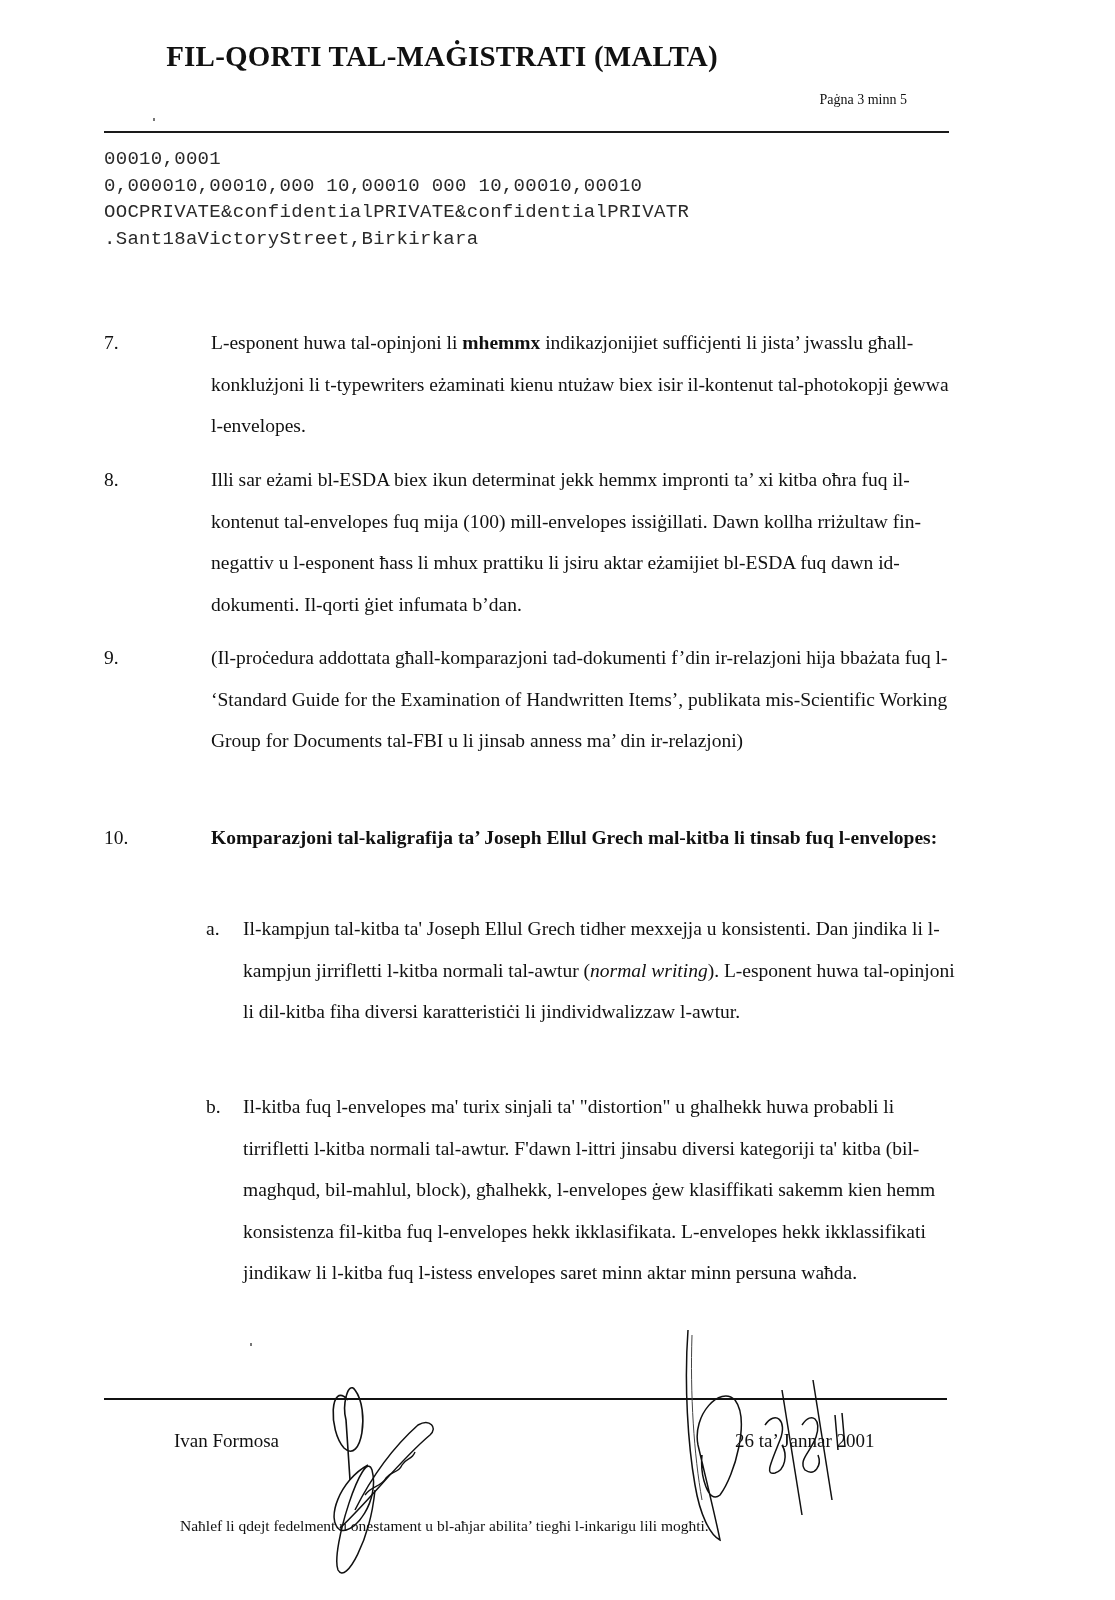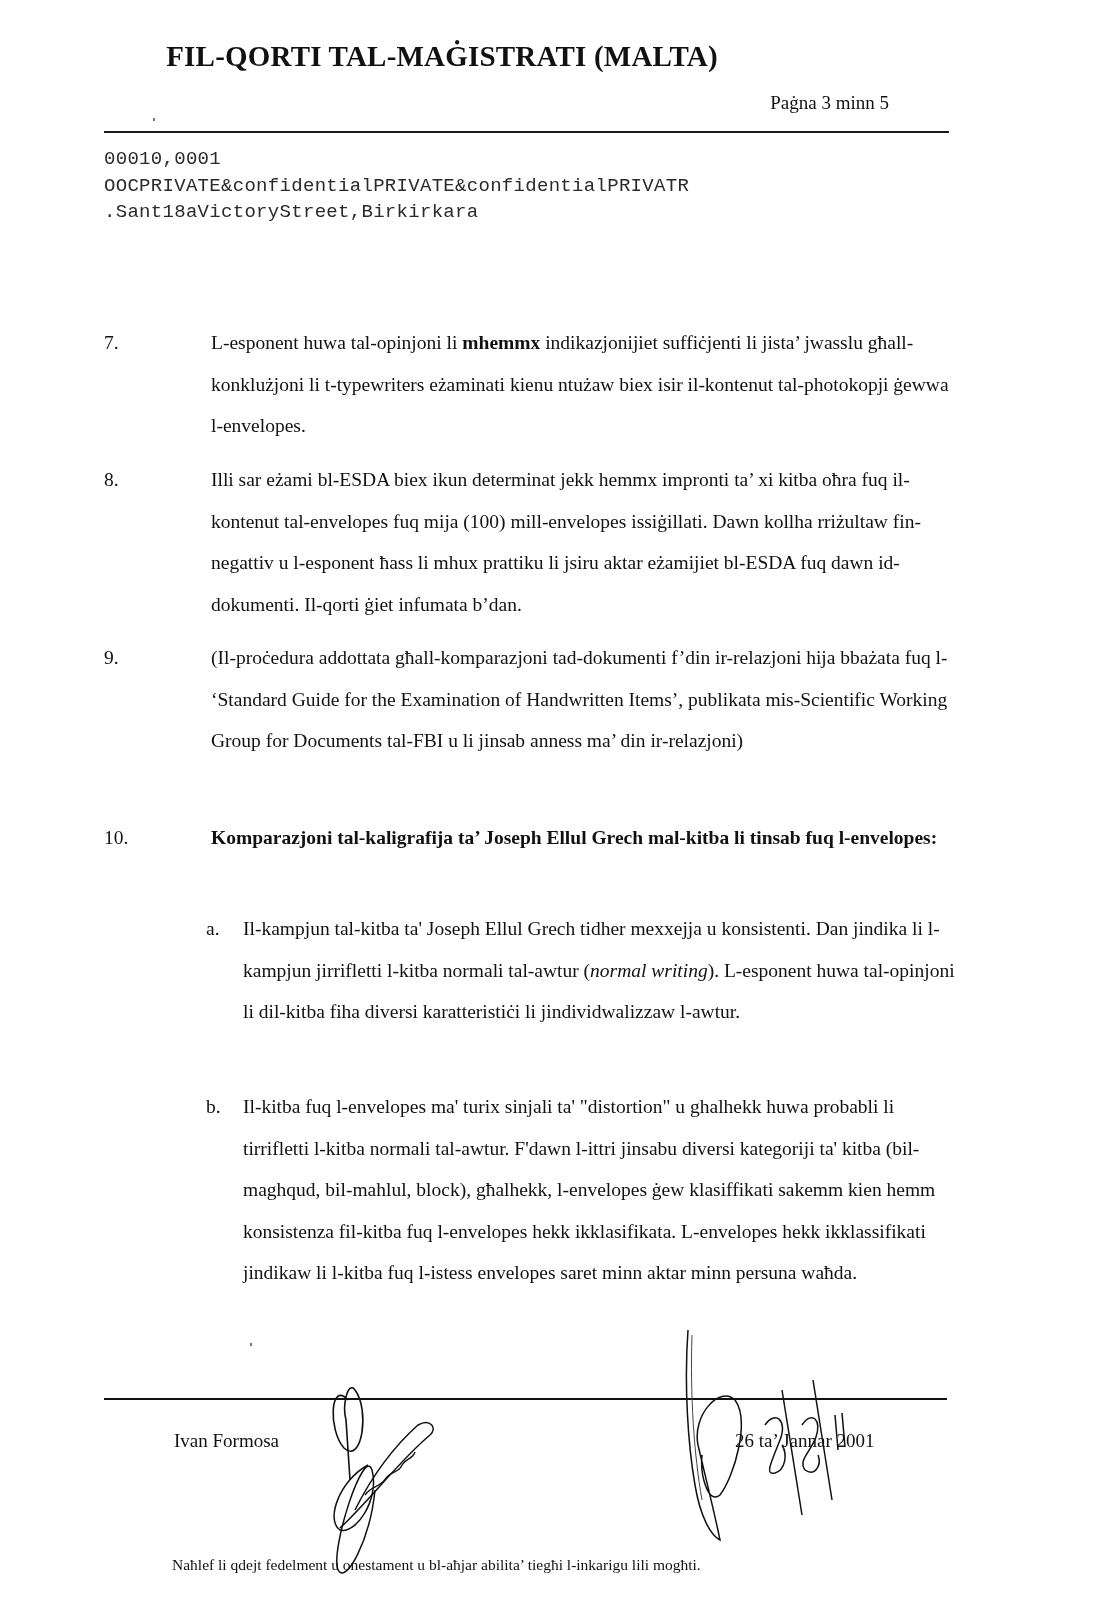--- a/index.html
+++ b/index.html
@@ -5,50 +5,50 @@
   html, body { margin: 0; padding: 0; background: #ffffff; }
   body {
     width: 1115px; height: 1600px; position: relative; overflow: hidden;
     font-family: "Liberation Serif", "DejaVu Serif", serif; color: #111;
   }
   .abs { position: absolute; }
   .title {
     left: 0; width: 884px; top: 40px; text-align: center;
     font-size: 29px; font-weight: bold; letter-spacing: 0.2px;
   }
-  .pageno { right: 226px; top: 92px; font-size: 19px; }
+  .pageno { right: 208px; top: 92px; font-size: 14px; }
   .rule { height: 2px; background: #1a1a1a; }
   .mono {
     font-family: "Liberation Mono", "DejaVu Sans Mono", monospace;
     font-size: 19px; line-height: 26.5px; color: #2a2a2a; white-space: pre;
     left: 104px; top: 146px; letter-spacing: 0.3px;
   }
   .para { left: 104px; width: 850px; font-size: 19.5px; line-height: 41.5px; }
   .para .num { position: absolute; left: 0; top: 0; }
   .para .body { margin-left: 107px; }
   .sub { left: 206px; width: 750px; font-size: 19.5px; line-height: 41.5px; }
   .sub .letter { position: absolute; left: 0; top: 0; }
   .sub .body { margin-left: 37px; }
   b { font-weight: bold; }
   i { }
   .sigline { left: 104px; width: 843px; top: 1398px; height: 2px; background: #111; }
   .sigfoot { font-size: 19px; }
-  .oath { left: 172px; top: 1517px; font-size: 15.5px; margin-top: 39px; }
+  .oath { left: 180px; top: 1517px; font-size: 15.5px; }
   .speck { width: 2px; height: 3px; background: #777; }
   svg.sig { position: absolute; overflow: visible; }
 </style>
 </head>
 <body>
 
 <div class="abs title">FIL-QORTI TAL-MAĠISTRATI (MALTA)</div>
 <div class="abs pageno">Paġna 3 minn 5</div>
 <div class="abs speck" style="left:153px; top:118px;"></div>
 <div class="abs rule" style="left:104px; width:845px; top:131px;"></div>
 
-<div class="abs mono"><div>00010,0001</div><div>OOCPRIVATE&amp;confidentialPRIVATE&amp;confidentialPRIVATR</div><div>.Sant18aVictoryStreet,Birkirkara</div></div>
+<div class="abs mono"><div>00010,0001</div><div>0,000010,00010,000 10,00010 000 10,00010,00010</div><div>OOCPRIVATE&amp;confidentialPRIVATE&amp;confidentialPRIVATR</div><div>.Sant18aVictoryStreet,Birkirkara</div></div>
 
 <div class="abs para" style="top:322px;">
   <span class="num">7.</span>
   <div class="body"><span>L-esponent huwa tal-opinjoni li </span><b>mhemmx</b><span> indikazjonijiet suffiċjenti li jista’ jwasslu għall-konklużjoni li t-typewriters eżaminati kienu ntużaw biex isir il-kontenut tal-photokopji ġewwa l-envelopes.</span></div>
 </div>
 
 <div class="abs para" style="top:459px;">
   <span class="num">8.</span>
   <div class="body">Illi sar eżami bl-ESDA biex ikun determinat jekk hemmx impronti ta’ xi kitba oħra fuq il-kontenut tal-envelopes fuq mija (100) mill-envelopes issiġillati.  Dawn kollha rriżultaw fin-negattiv u l-esponent ħass li mhux prattiku li jsiru aktar eżamijiet bl-ESDA fuq dawn id-dokumenti.  Il-qorti ġiet infumata b’dan.</div>
 </div>

